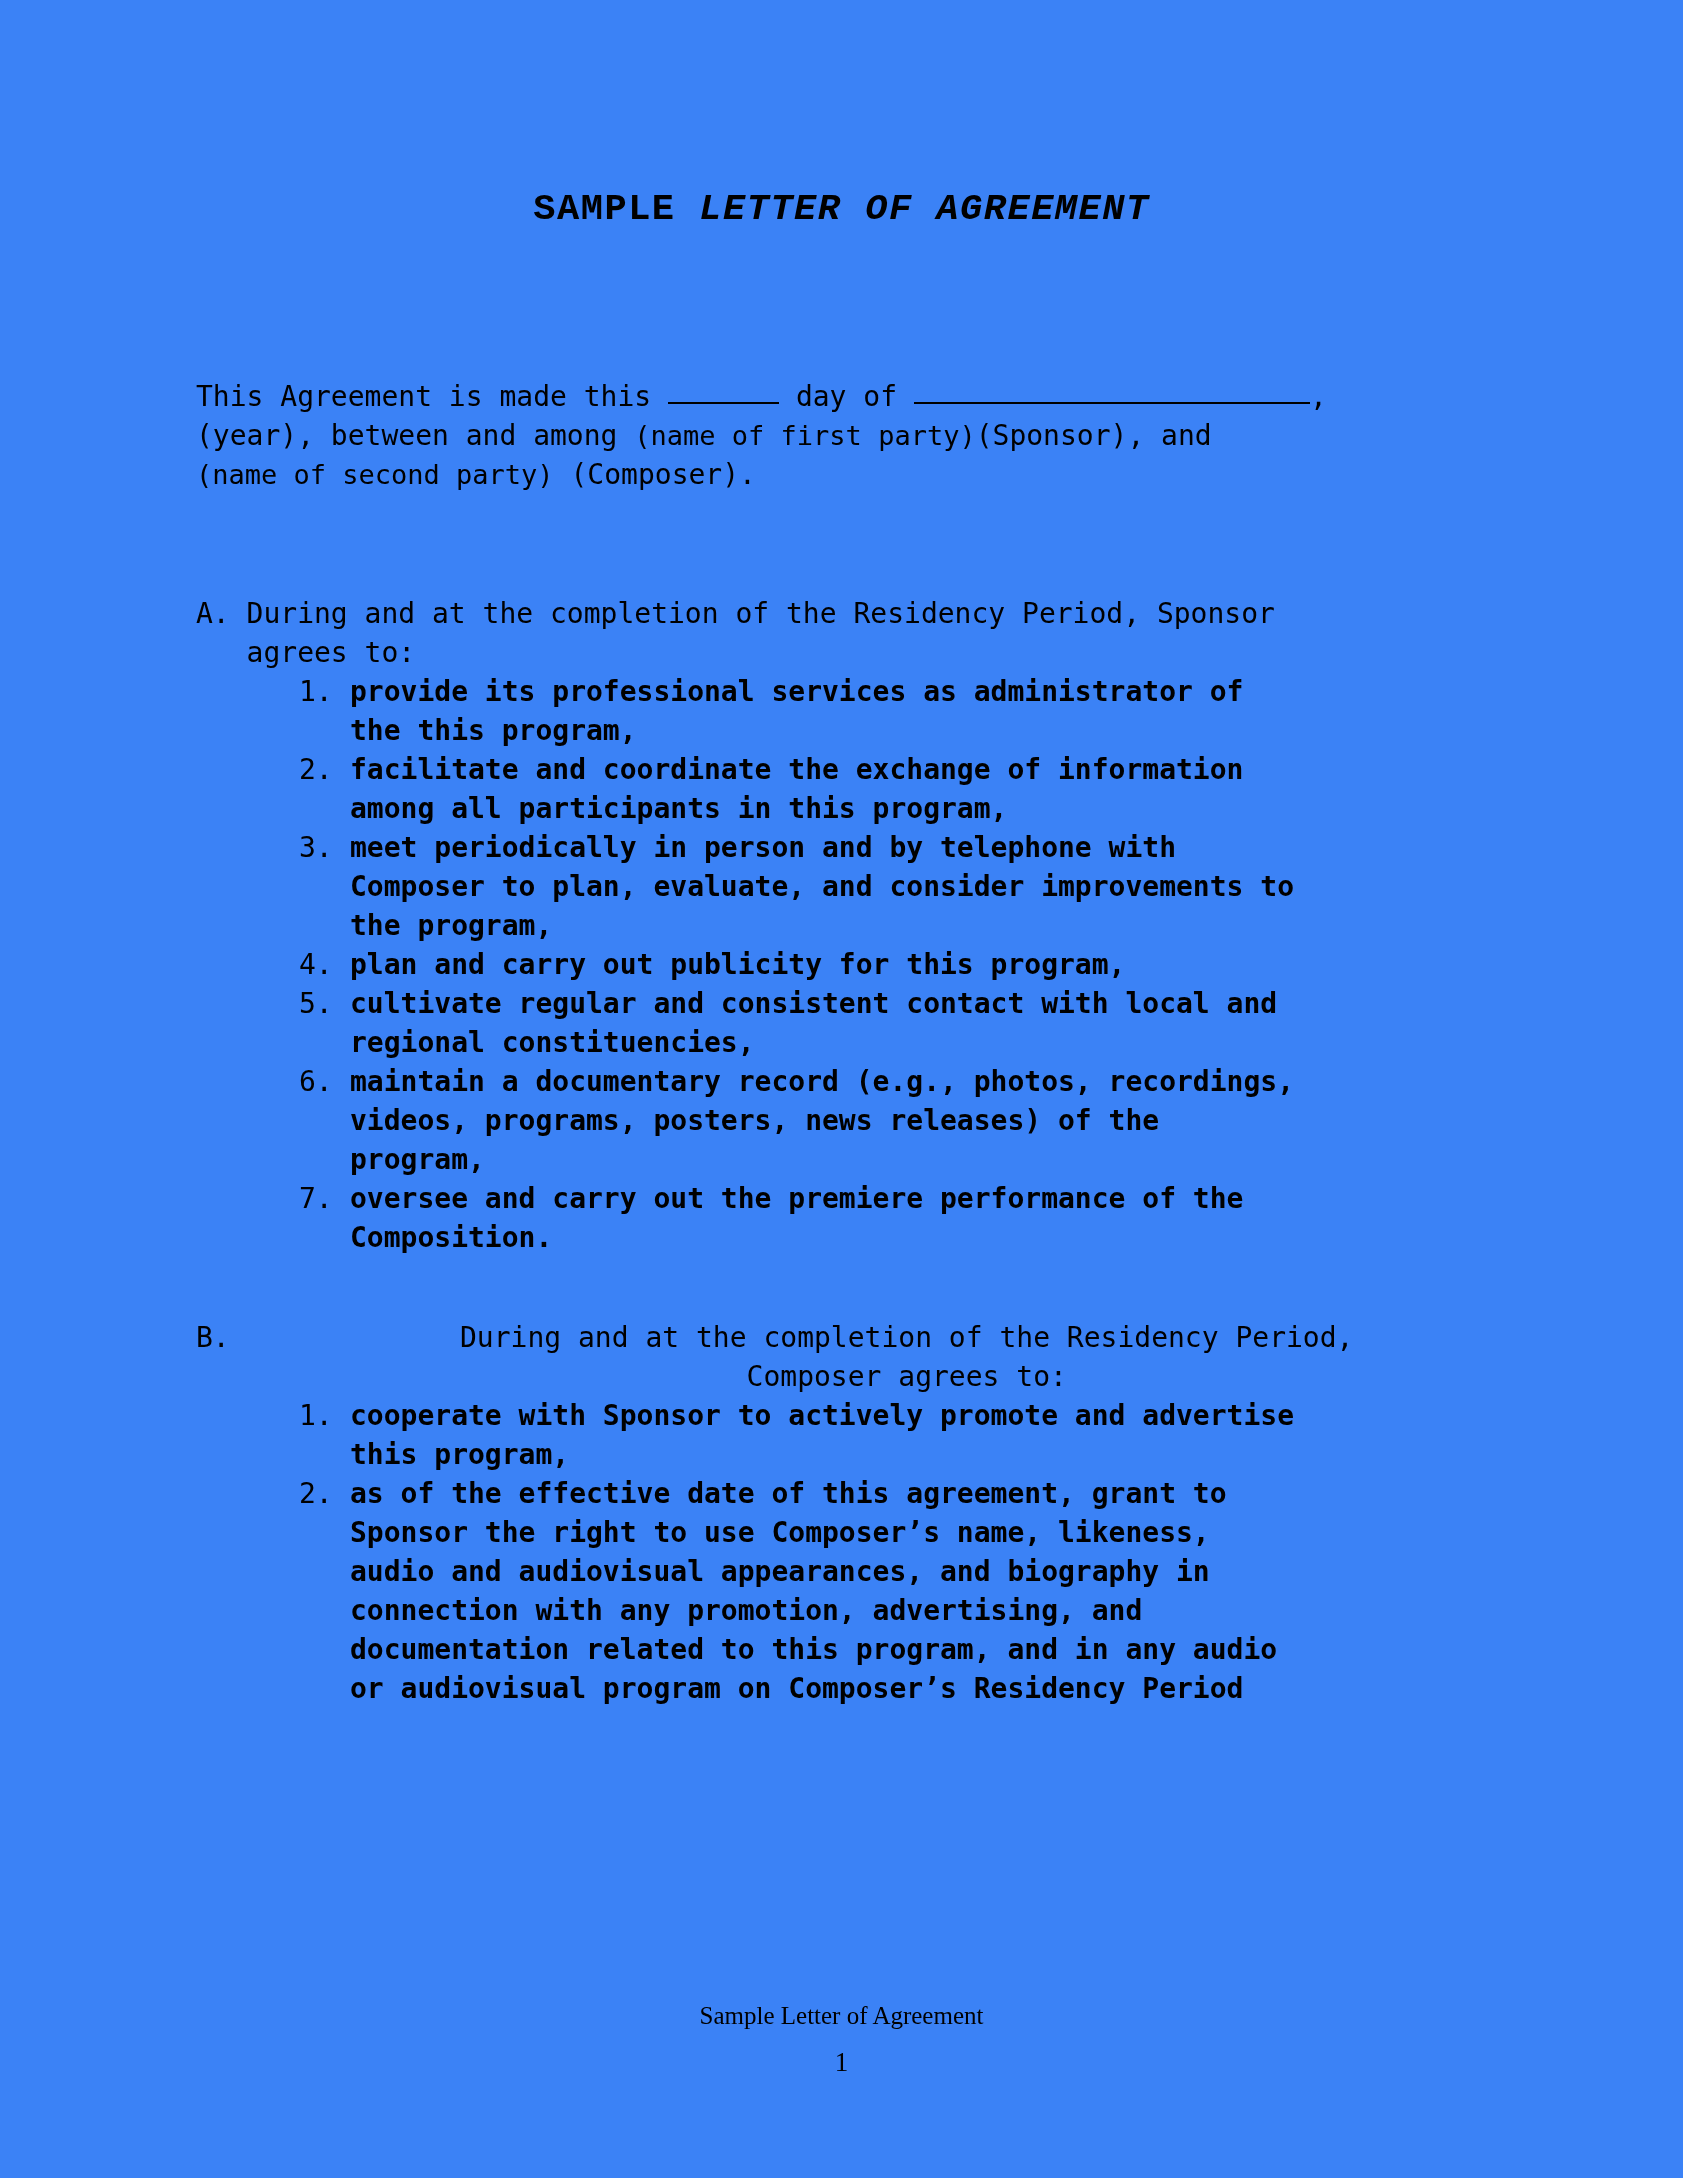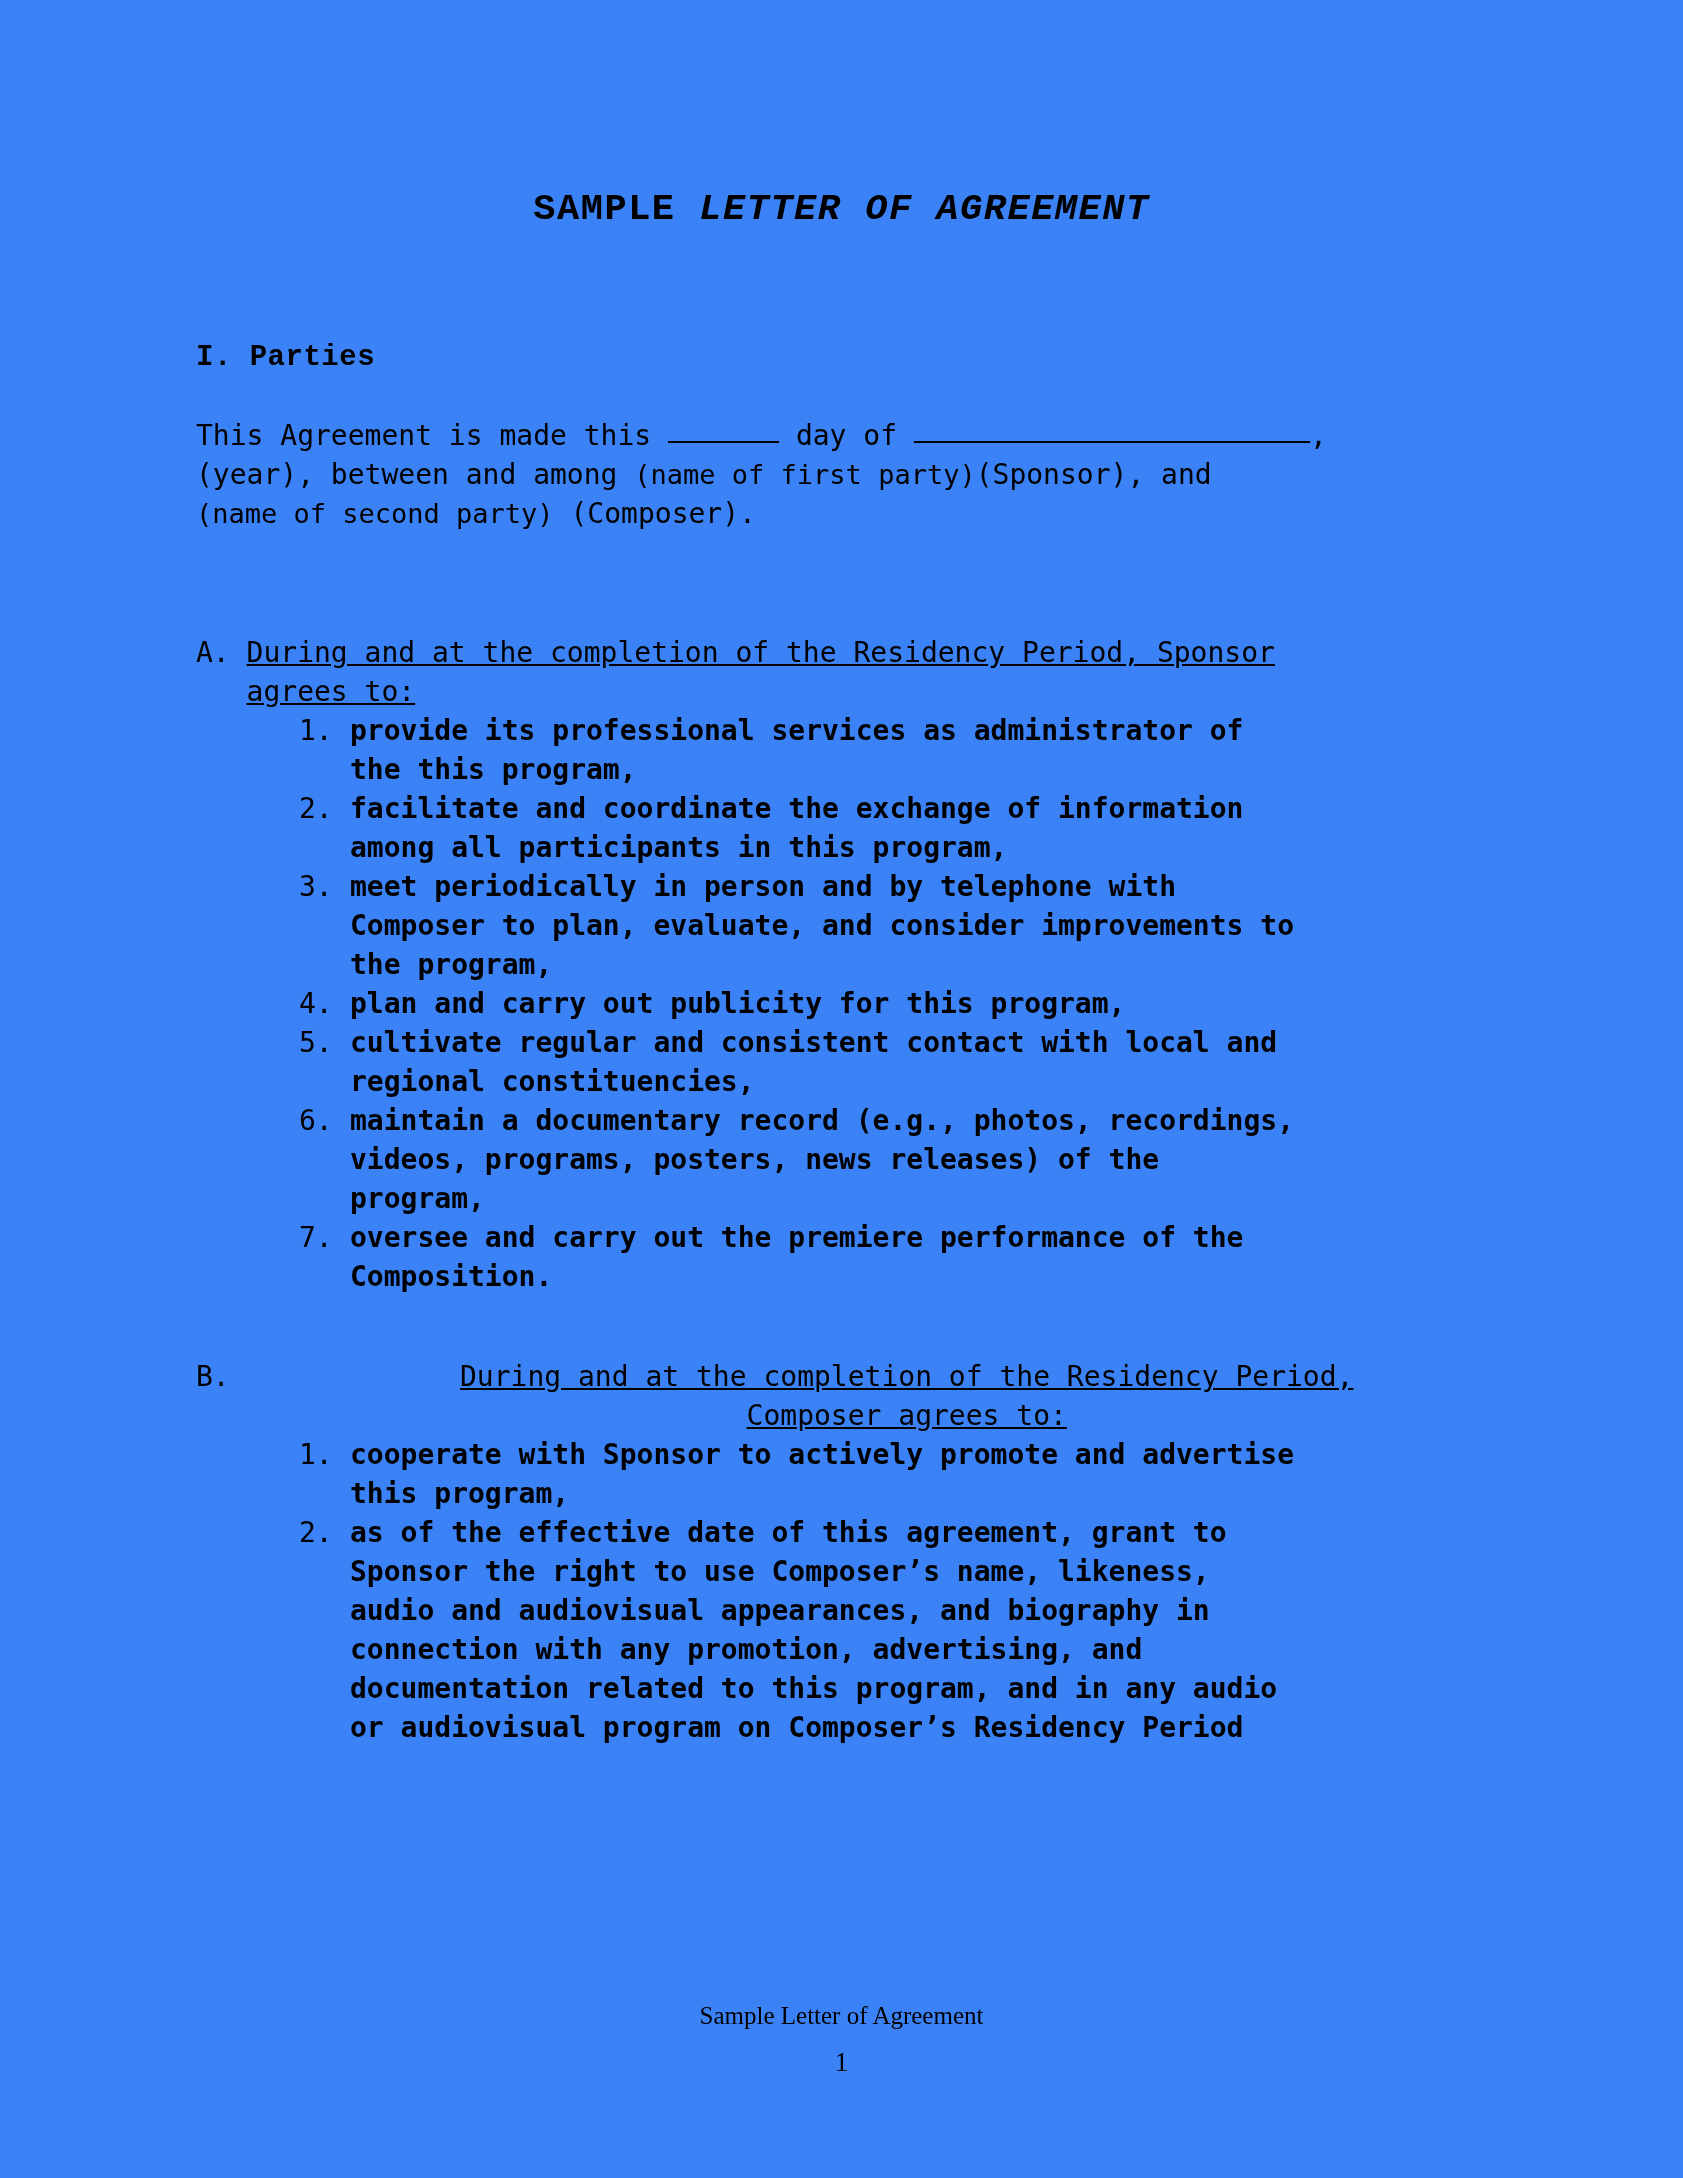--- a/index.html
+++ b/index.html
@@ -90,21 +90,20 @@
   .lvl-a {
     display: flex;
     align-items: flex-start;
   }
   .lvl-a .marker {
     flex: 0 0 auto;
     white-space: pre;
   }
   .lvl-a .body {
     flex: 1 1 auto;
-    text-decoration: underline;
   }
 
   .list-num {
     margin-left: 103px;
   }
   .list-num .row {
     display: flex;
     align-items: flex-start;
   }
   .list-num .num {
@@ -147,21 +146,20 @@
 
   <div class="doc-title">
     <span>SAMPLE</span><span>&nbsp;</span><span class="t-italic">LETTER OF AGREEMENT</span>
   </div>
 
   <div class="content">
 
 
     <div class="gap-md"></div>
 
-    <p class="section-head">I. Parties</p>
 
     <div class="gap-sm"></div>
 
     <div class="para"><span>This Agreement is made this</span><span> </span><span class="blank-line blank-short"></span><span> </span><span>day of</span><span> </span><span class="blank-line blank-long"></span><span>,</span><br><span>(year), between and among </span><span class="big-name">(name of first party)</span><span>(Sponsor), and</span><br><span class="big-name">(name of second party)</span><span> (Composer).</span></div>
 
     <div class="gap-md"></div>
 
 
     <div class="gap-sm"></div>
 

